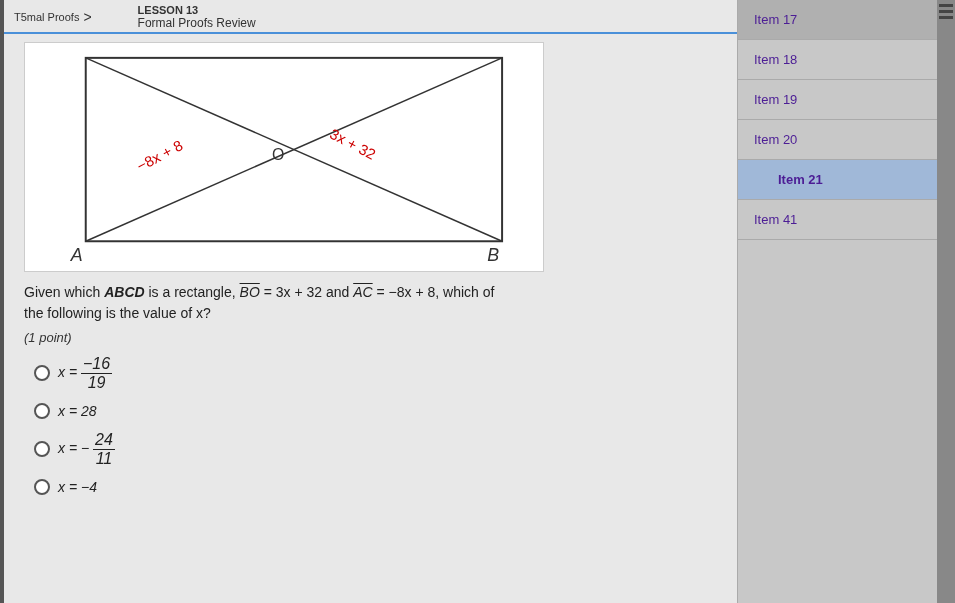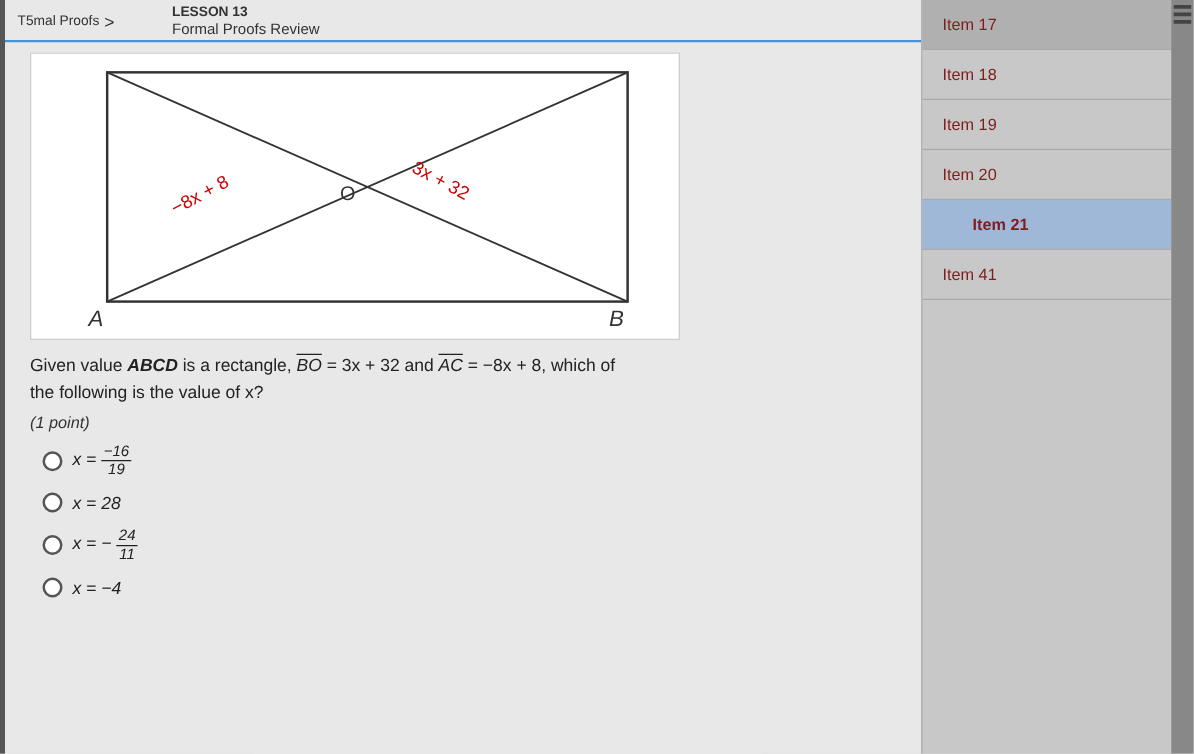--- a/index.html
+++ b/index.html
@@ -139,21 +139,21 @@
       width: 200px;
       background: #c8c8c8;
       border-left: 1px solid #aaa;
       display: flex;
       flex-direction: column;
     }
 
     .sidebar-item {
       padding: 12px 16px;
       font-size: 13px;
-      color: #7f1d1d;
+      color: #4c1d95;
       border-bottom: 1px solid #aaa;
       cursor: pointer;
       background: #c8c8c8;
     }
 
     .sidebar-item:first-child {
       background: #b0b0b0;
     }
 
     .sidebar-item.active {
@@ -172,21 +172,21 @@
       padding-top: 4px;
       gap: 2px;
     }
 
     
     .fraction {
       display: inline-flex;
       flex-direction: column;
       align-items: center;
       vertical-align: middle;
-      font-size: 12px;
+      font-size: 16px;
       line-height: 1.1;
     }
     .fraction .num {
       border-bottom: 1px solid #222;
       padding: 0 2px;
     }
     .fraction .den {
       padding: 0 2px;
     }
   </style>
@@ -230,21 +230,21 @@
 
           <text x="248" y="118" font-size="16" fill="#333">O</text>
 
           <text x="115" y="130" font-size="15" fill="#cc0000" transform="rotate(-28, 115, 130)">−8x + 8</text>
 
           <text x="305" y="95" font-size="15" fill="#cc0000" transform="rotate(28, 305, 95)">3x + 32</text>
         </svg>
       </div>
 
       <div class="problem-text">
-        <span>Given value </span><span style="font-style:italic;font-weight:bold;">ABCD</span><span> is a rectangle, </span><span style="text-decoration:overline;font-style:italic;">BO</span><span> = 3x + 32 and </span><span style="text-decoration:overline;font-style:italic;">AC</span><span> = −8x + 8, which of</span><br>
+        <span>Given which </span><span style="font-style:italic;font-weight:bold;">ABCD</span><span> is a rectangle, </span><span style="text-decoration:overline;font-style:italic;">BO</span><span> = 3x + 32 and </span><span style="text-decoration:overline;font-style:italic;">AC</span><span> = −8x + 8, which of</span><br>
         <span>the following is the value of x?</span>
       </div>
 
       <div class="points-label">(1 point)</div>
 
       <div class="answer-choices">
 
         <div class="answer-choice">
           <div class="radio-circle"></div>
           <span class="choice-text">

